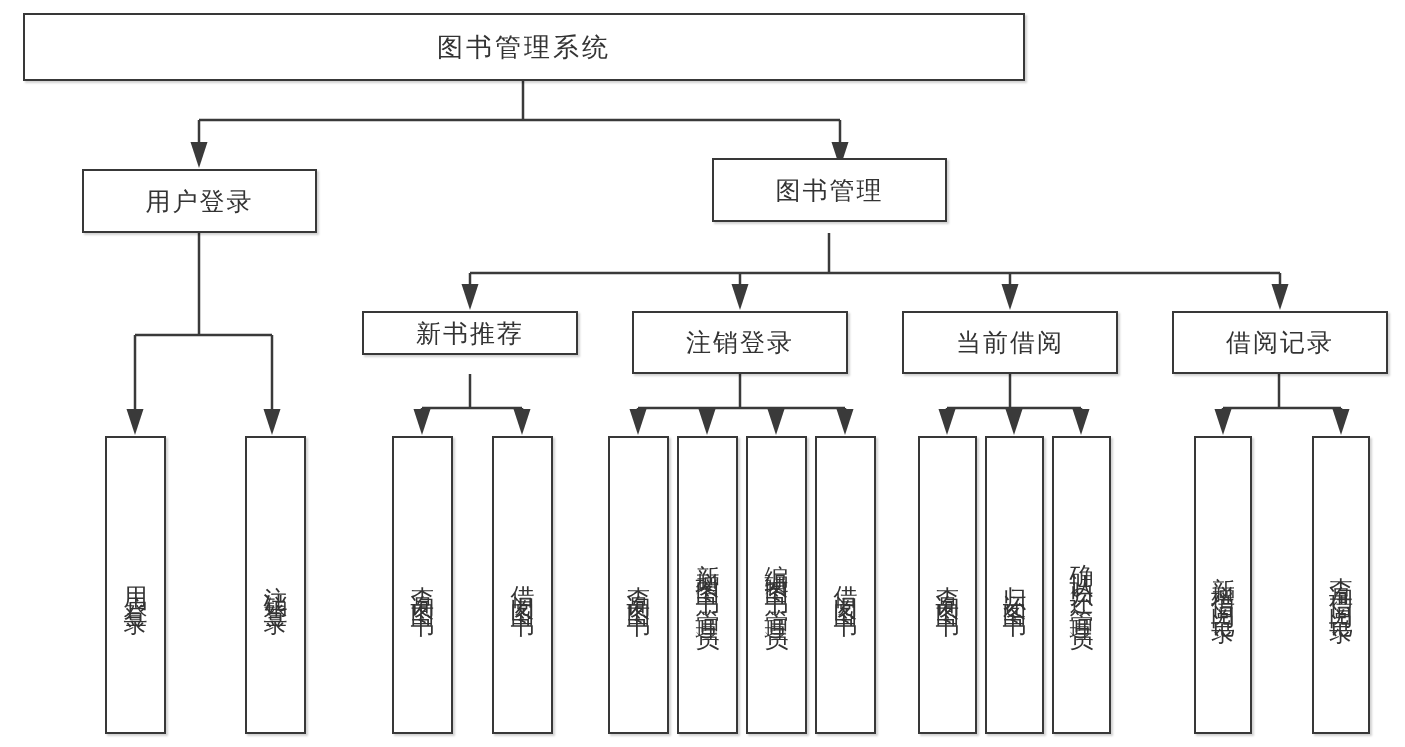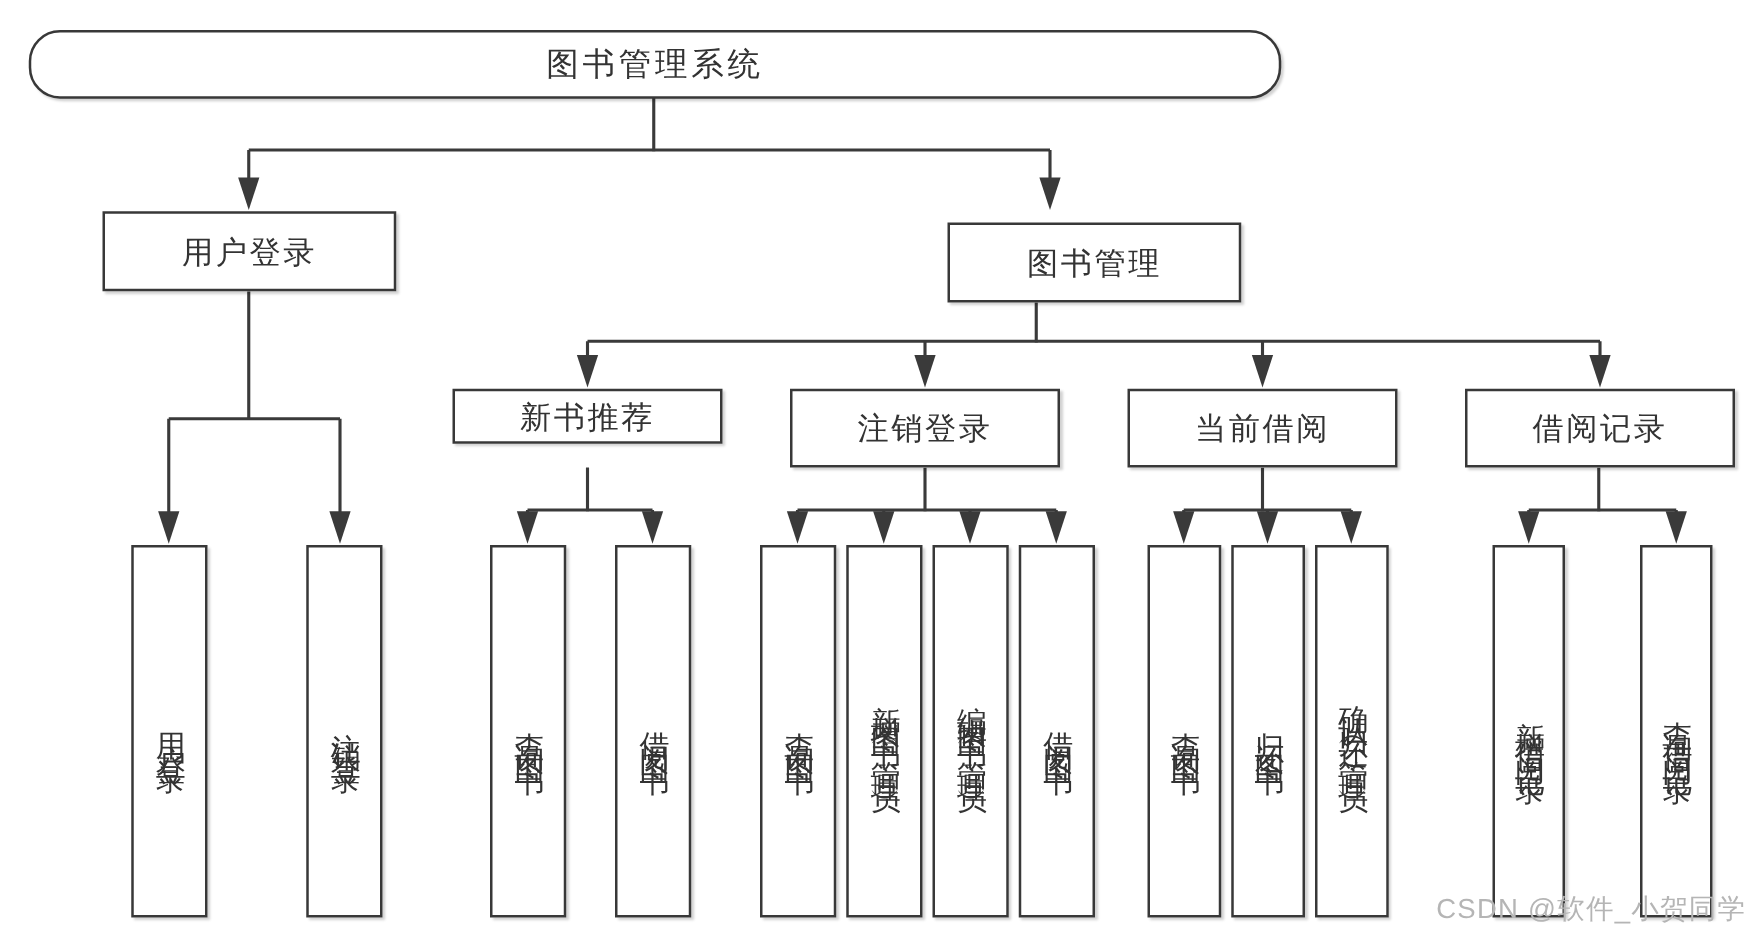--- a/index.html
+++ b/index.html
@@ -117,24 +117,24 @@
     <g>
       <line x1="1279" y1="374" x2="1279" y2="409"></line>
       <line x1="1223" y1="408" x2="1341" y2="408"></line>
       <line x1="1223" y1="408" x2="1223" y2="413"></line>
       <polygon points="1214.5,409 1231.5,409 1223,435"></polygon>
       <line x1="1341" y1="408" x2="1341" y2="413"></line>
       <polygon points="1332.5,409 1349.5,409 1341,435"></polygon>
     </g>
   </svg>
 
-  <div class="node root" style="left:23px;top:24px;width:1002px;height:55px;border-radius:25px;">图书管理系统</div>
+  <div class="node root" style="left:23px;top:13px;width:1002px;height:68px;">图书管理系统</div>
 
   <div class="node h" style="left:82px;top:169px;width:235px;height:64px;">用户登录</div>
-  <div class="node h" style="left:712px;top:178px;width:235px;height:64px;margin-left:46px;">图书管理</div>
+  <div class="node h" style="left:712px;top:158px;width:235px;height:64px;">图书管理</div>
 
   <div class="node h" style="left:362px;top:311px;width:216px;height:44px;">新书推荐</div>
   <div class="node h" style="left:632px;top:311px;width:216px;height:63px;">注销登录</div>
   <div class="node h" style="left:902px;top:311px;width:216px;height:63px;">当前借阅</div>
   <div class="node h" style="left:1172px;top:311px;width:216px;height:63px;">借阅记录</div>
 
   <div class="node v" style="left:105px;top:436px;width:61px;height:298px;">用户登录</div>
   <div class="node v" style="left:245px;top:436px;width:61px;height:298px;">注销登录</div>
 
   <div class="node v" style="left:392px;top:436px;width:61px;height:298px;">查询图书</div>
@@ -145,14 +145,13 @@
   <div class="node v" style="left:746px;top:436px;width:61px;height:298px;">编辑图书（管理员）</div>
   <div class="node v" style="left:815px;top:436px;width:61px;height:298px;">借阅图书</div>
 
   <div class="node v" style="left:918px;top:436px;width:59px;height:298px;">查询图书</div>
   <div class="node v" style="left:985px;top:436px;width:59px;height:298px;">归还图书</div>
   <div class="node v" style="left:1052px;top:436px;width:59px;height:298px;">确认归还（管理员）</div>
 
   <div class="node v" style="left:1194px;top:436px;width:58px;height:298px;">新增借阅记录</div>
   <div class="node v" style="left:1312px;top:436px;width:58px;height:298px;">查询借阅记录</div>
 
-  <div id="watermark">CSDN @软件_小贺同学</div>
 </div>
 
 </body></html>

